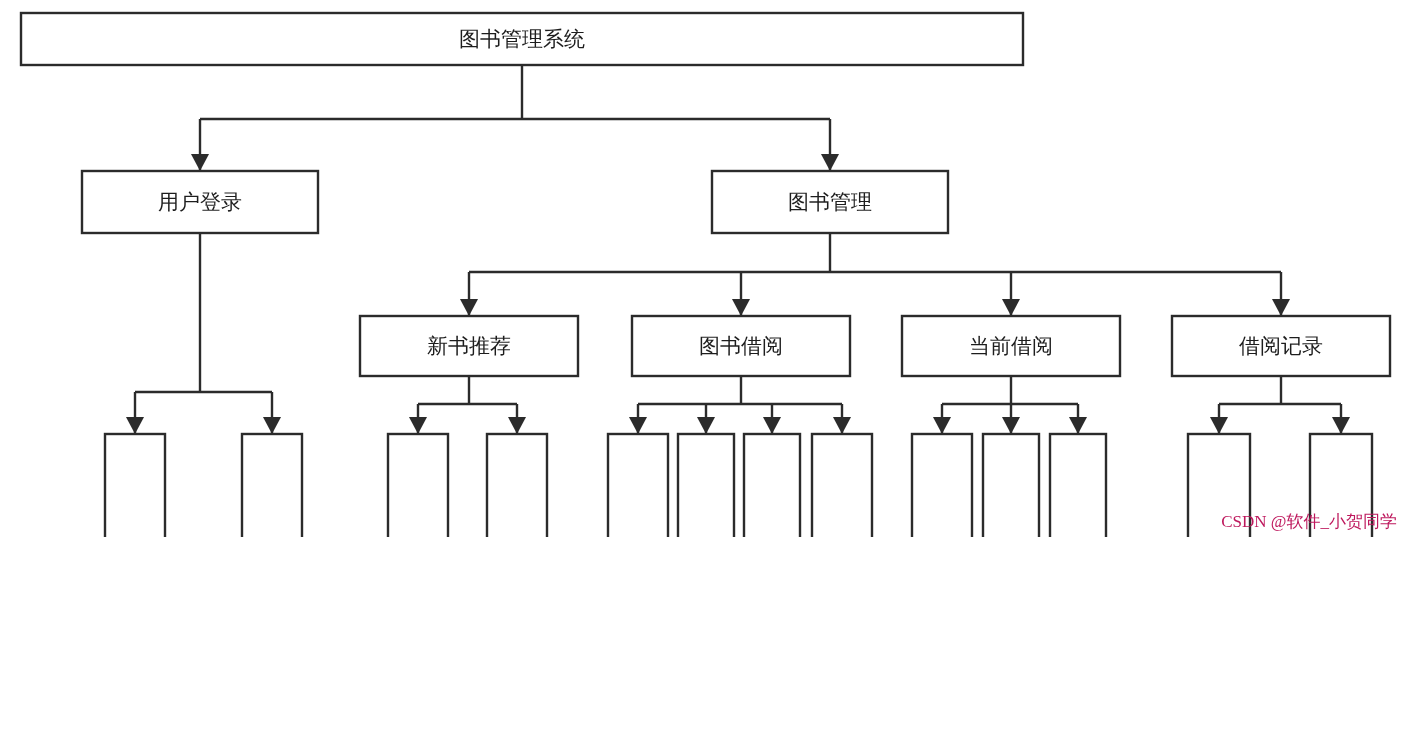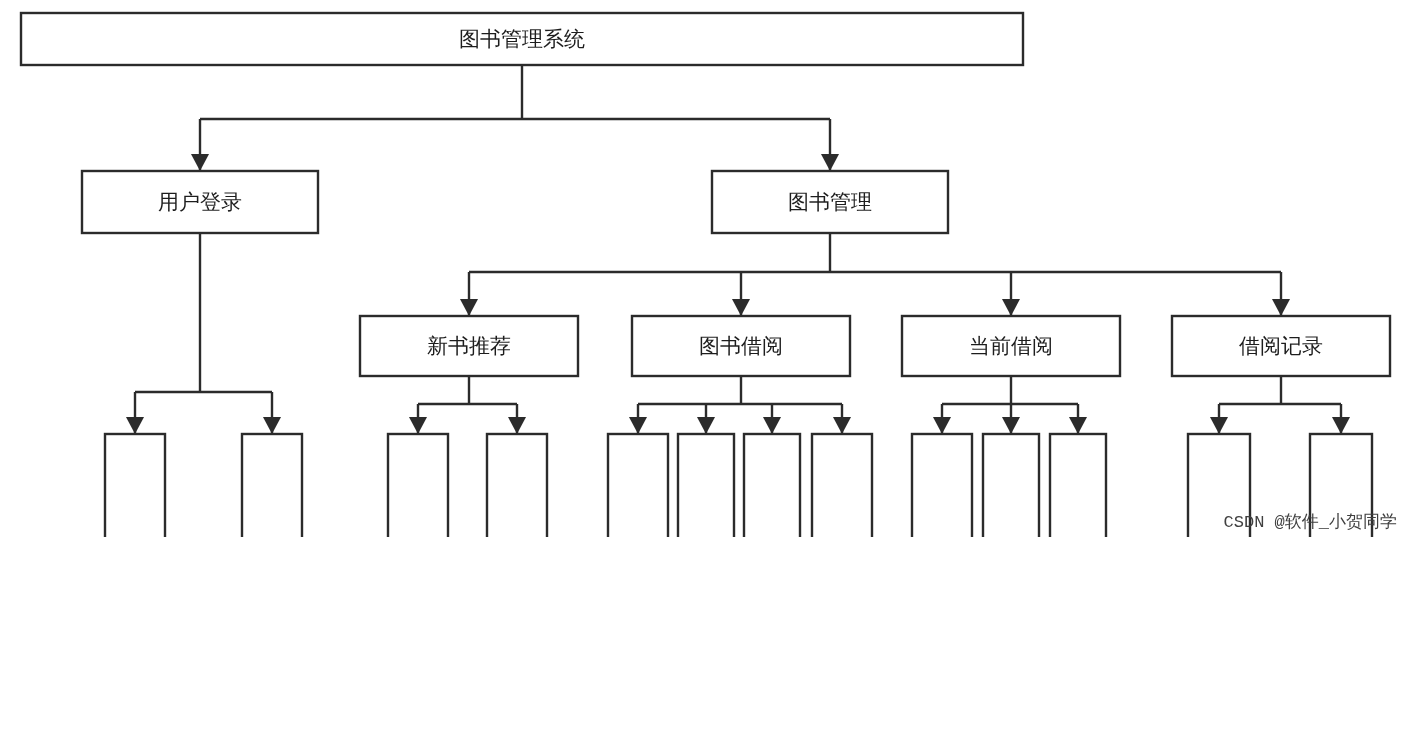--- a/index.html
+++ b/index.html
@@ -56,23 +56,23 @@
     color: #1d1d1d;
     letter-spacing: 2px;
     text-align: center;
     white-space: nowrap;
     pointer-events: none;
   }
   .watermark {
     position: absolute;
     right: 8px;
     bottom: 4px;
-    font-family: Liberation Mono, monospace;
+    font-family: Liberation Serif, serif;
     font-size: 17px;
-    color: #404040;
+    color: #be185d;
     white-space: nowrap;
   }
 </style>
 </head>
 <body>
 
 <div id="diagram-root">
 
   <svg class="flow" viewBox="0 0 1405 747">
     <g id="connectors">

